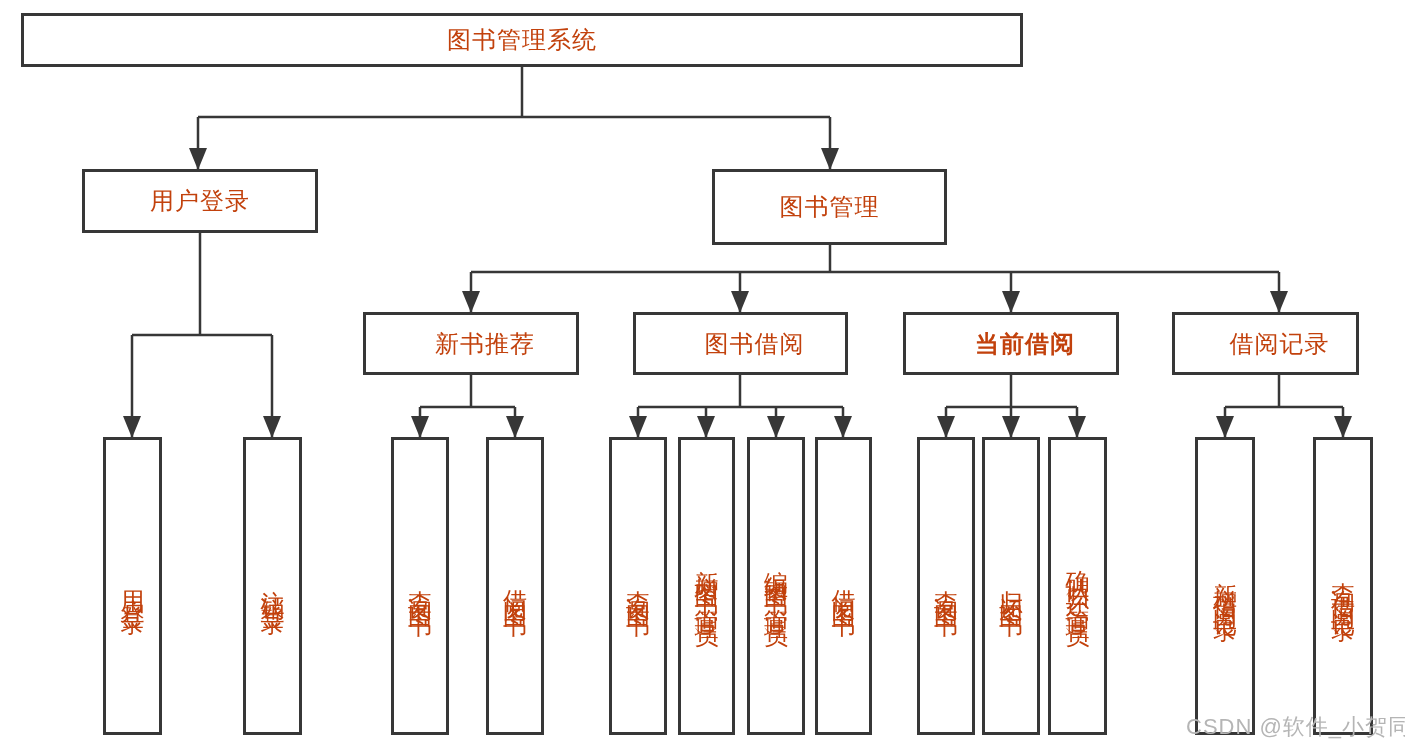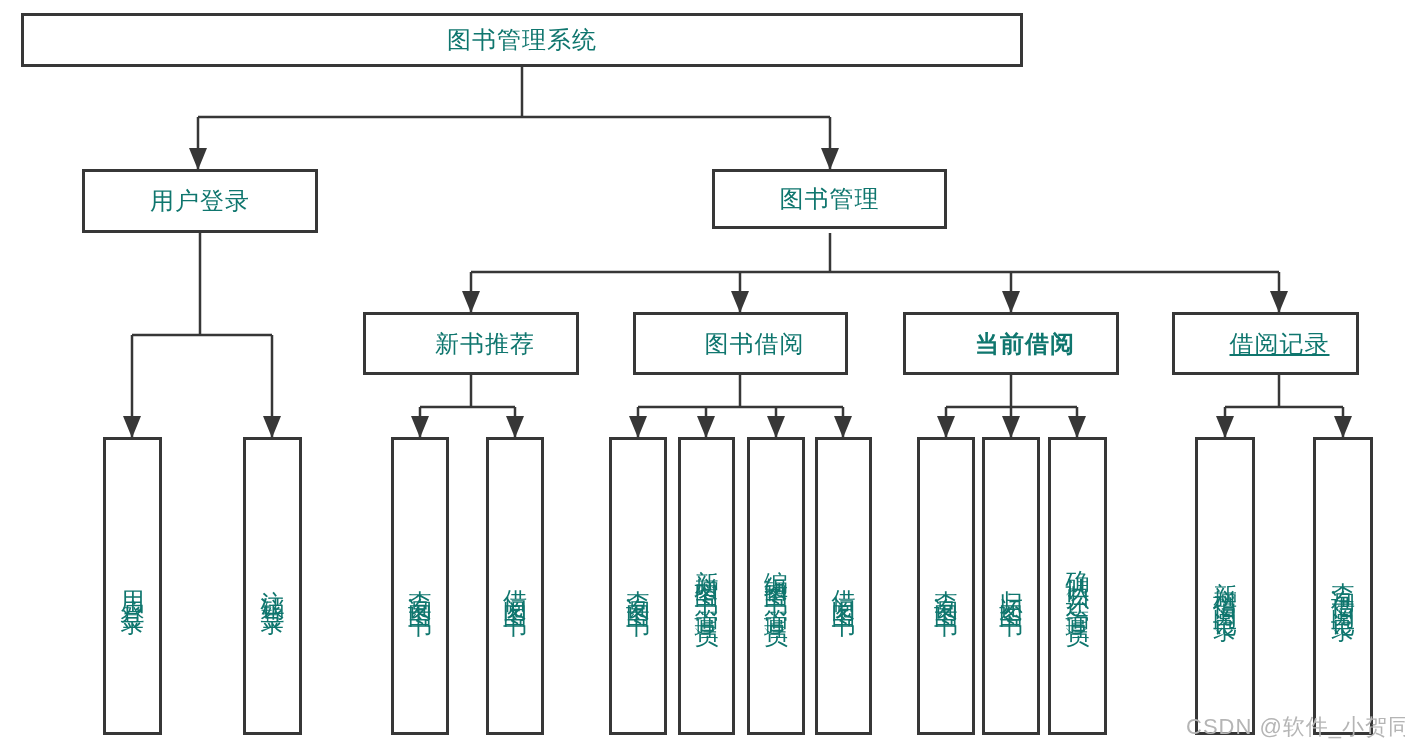--- a/index.html
+++ b/index.html
@@ -15,43 +15,43 @@
     position: absolute;
     left: 0; top: 0;
     width: 1405px; height: 747px;
     z-index: 1;
   }
   .node {
     position: absolute;
     box-sizing: border-box;
     border: 3px solid #373737;
     background: #ffffff;
-    color: #0f766e;
+    color: #c2410c;
     display: flex;
     align-items: center;
     justify-content: center;
     font-size: 24px;
     line-height: 1;
     z-index: 2;
   }
   .hbox { letter-spacing: 1px; }
   .vbox {
     writing-mode: vertical-rl;
     text-orientation: mixed;
     letter-spacing: 0.32em;
     text-align: center;
   }
   .root  { left: 21px;  top: 13px;  width: 1002px; height: 54px; }
   .n-user-login { left: 82px;  top: 169px; width: 236px; height: 64px; }
-  .n-book-mgmt  { left: 712px; top: 169px; width: 235px; height: 60px; }
+  .n-book-mgmt  { left: 712px; top: 169px; width: 235px; height: 76px; }
   .lvl2 { top: 312px; height: 63px; padding-left: 28px; }
   .n-new-book-rec   { left: 363px;  width: 216px; }
   .n-book-borrow    { left: 633px;  width: 215px; text-align: right; }
   .n-current-borrow { left: 903px;  width: 216px; font-weight: bold; }
-  .n-borrow-record  { left: 1172px; width: 187px; text-decoration: underline; }
+  .n-borrow-record  { left: 1172px; width: 187px; }
   .leaf { top: 437px; height: 298px; }
   .l-ul-login   { left: 103px;  width: 59px; }
   .l-ul-logout  { left: 243px;  width: 59px; }
   .l-nbr-query  { left: 391px;  width: 58px; }
   .l-nbr-borrow { left: 486px;  width: 58px; }
   .l-bb-query   { left: 609px;  width: 58px; }
   .l-bb-add     { left: 678px;  width: 57px; }
   .l-bb-edit    { left: 747px;  width: 58px; }
   .l-bb-borrow  { left: 815px;  width: 57px; }
   .l-cb-query   { left: 917px;  width: 58px; }

